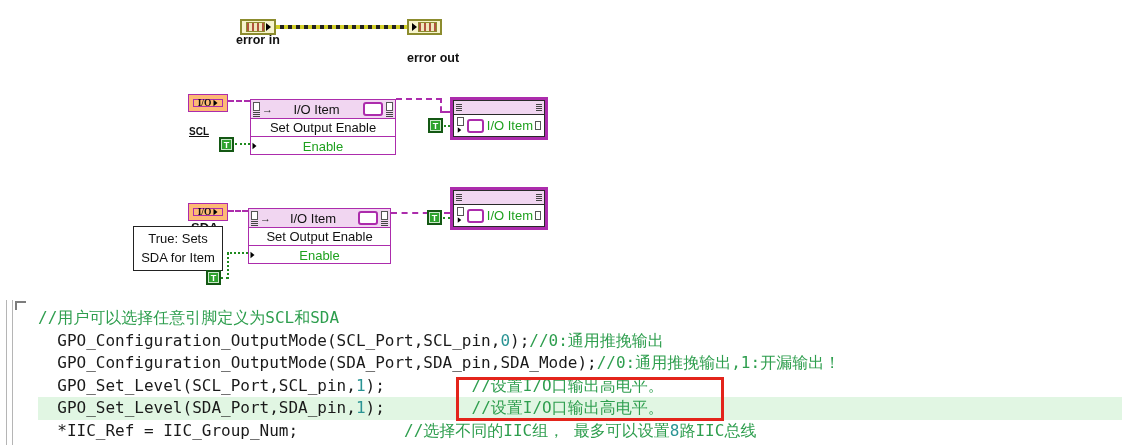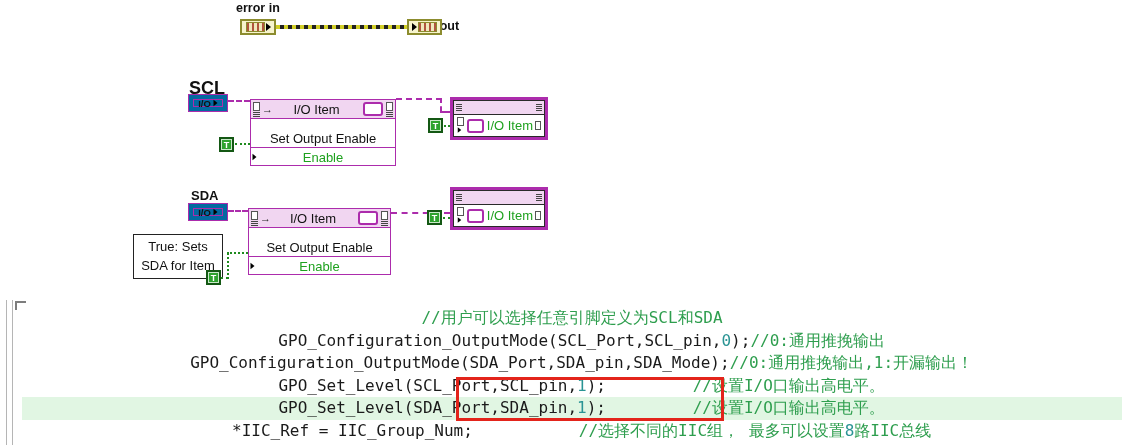--- a/index.html
+++ b/index.html
@@ -1,34 +1,34 @@
 <!DOCTYPE html>
 <html style="--magenta: #AC2CAC; --node_pink: #F1D6F1; --green_text: #1FA11F; --comment_green: #2E9E4E; --number_teal: #2A9494; --highlight_green: #E1F6E3; --red_box: #E3241B; --error_olive: #8C8C2E;"><head>
 <meta charset="utf-8">
 <style>
   html,body{margin:0;padding:0;background:#fff;}
   #stage{position:relative;width:1122px;height:445px;background:#fff;overflow:hidden;
          font-family:"Liberation Sans","DejaVu Sans",sans-serif;}
 
   .abs{position:absolute;}
-  .lbl{font-size:12.5px;font-weight:600;color:#111;white-space:nowrap;}
+  .lbl{font-size:12.5px;font-weight:600;color:#111;white-space:nowrap;margin-top:32px;}
 
   
   .err-term{box-sizing:border-box;border:2px solid #8C8C2E;background:#f7f4cd;
             display:flex;align-items:center;justify-content:center;gap:1px;}
   .err-icon{width:17px;height:8px;border:1px solid #8C8C2E;
             background:#efe9bc;
             background-image:repeating-linear-gradient(90deg,rgba(165,60,40,.85) 0 2px,rgba(0,0,0,0) 2px 5px);}
   .err-wire{height:4px;background:repeating-linear-gradient(90deg,#d2cf27 0 4px,#202020 4px 8px);}
 
   .tri{width:0;height:0;border-top:4px solid transparent;border-bottom:4px solid transparent;
        border-left:5px solid #000;}
 
   
-  .io-term{box-sizing:border-box;border:1px solid var(--magenta);padding:4px;background:#0369a1;}
+  .io-term{box-sizing:border-box;border:1px solid var(--magenta);padding:4px;background:#fdba74;font-family:Liberation Serif, serif;}
   .io-term-in{box-sizing:border-box;border:1px solid var(--magenta);height:100%;display:flex;
               align-items:center;justify-content:center;gap:2px;
               font-size:9.5px;font-weight:bold;color:#111;}
 
   
   .wire-m{border-top:2px dashed var(--magenta);height:0;}
   .wire-mv{border-left:2px dashed var(--magenta);width:0;}
   .wire-g{border-top:2px dotted #1F8A1F;height:0;}
   .wire-gv{border-left:2px dotted #1F8A1F;width:0;}
 
@@ -38,21 +38,21 @@
            color:#fff;font-size:9px;font-weight:bold;display:flex;align-items:center;justify-content:center;}
 
   
   .prop-node{box-sizing:border-box;border:1px solid var(--magenta);background:#fff;}
   .pn-header{height:18px;background:var(--node_pink);border-bottom:1px solid var(--magenta);
              display:flex;align-items:center;padding:0 2px;}
   .pn-title{flex:1;text-align:center;font-size:13px;color:#111;}
   .pn-arrow{font-size:11px;font-weight:bold;color:#222;margin-left:2px;}
   .pn-row{position:relative;height:17px;display:flex;align-items:center;justify-content:center;
           font-size:13px;color:#111;background:#fff;}
-  .pn-row.mid{border-bottom:1px solid var(--magenta);margin-top:11px;}
+  .pn-row.mid{border-bottom:1px solid var(--magenta);}
   .pn-row.green{color:var(--green_text);align-items:flex-end;}
   .tri-in{position:absolute;left:1px;top:50%;margin-top:-4px;}
 
   .corner{display:flex;flex-direction:column;align-items:center;gap:1px;}
   .page-icon{width:7px;height:9px;background:#fff;border:1px solid #555;box-sizing:border-box;}
   .stripes{width:7px;height:5px;background:repeating-linear-gradient(180deg,#444 0 1px,rgba(0,0,0,0) 1px 2px);}
   .btn-icon{width:16px;height:10px;border:2px solid var(--magenta);border-radius:3px;background:#fff;
             box-sizing:content-box;margin:0 3px;}
 
   
@@ -65,23 +65,23 @@
   .io-label{font-size:13px;color:var(--green_text);white-space:nowrap;flex:1;text-align:center;}
   .corner2{display:flex;flex-direction:column;align-items:flex-start;gap:0;}
 
   
   .free-label{box-sizing:border-box;border:1px solid #222;background:#fff;
               font-size:13px;line-height:19px;color:#111;text-align:center;padding:2px 2px;}
 
   
   .margin-line{width:1px;background:#b5b5b5;}
   .fold-bracket{width:9px;height:7px;border-top:2px solid #7d7d7d;border-left:2px solid #7d7d7d;}
-  #code{left:14px;top:307px;width:1108px;padding-left:8px;box-sizing:border-box;
+  #code{left:14px;top:307px;width:1108px;padding-left:24px;box-sizing:border-box;
         font-family:"DejaVu Sans Mono","Liberation Mono",monospace;
-        font-size:16px;line-height:22.5px;white-space:pre;color:#1a1a1a;text-align:center;}
+        font-size:16px;line-height:22.5px;white-space:pre;color:#1a1a1a;}
   .code-line{height:22.5px;}
   .code-line.hl{background:var(--highlight_green);}
   .code{color:#1a1a1a;}
   .comment{color:var(--comment_green);}
   .num{color:var(--number_teal);}
 
   .red-box{box-sizing:border-box;border:3px solid var(--red_box);z-index:5;}
 </style>
 </head>
 <body>
@@ -93,21 +93,21 @@
   <div class="abs err-term" style="left:240px;top:19px;width:36px;height:16px;">
     <span class="err-icon"></span>
     <span class="tri"></span>
   </div>
   <div class="abs err-wire" style="left:276px;top:25px;width:131px;"></div>
   <div class="abs err-term" style="left:407px;top:19px;width:35px;height:16px;">
     <span class="tri"></span>
     <span class="err-icon"></span>
   </div>
 
-  <div class="abs lbl" style="left:189px;top:78px;font-size:18px;text-decoration:underline;">SCL</div>
+  <div class="abs lbl" style="left:189px;top:94px;font-size:10px;text-decoration:underline;">SCL</div>
   <div class="abs io-term" style="left:188px;top:94px;width:40px;height:18px;">
     <div class="io-term-in">
       <span>I/O</span>
       <span class="tri" style="transform:scale(.8);"></span>
     </div>
   </div>
   <div class="abs wire-m" style="left:228px;top:100px;width:22px;"></div>
 
   <div class="abs prop-node" style="left:250px;top:99px;width:146px;">
     <div class="pn-header">
@@ -163,21 +163,21 @@
 
   <div class="abs lbl" style="left:191px;top:188px;font-size:13px;">SDA</div>
   <div class="abs io-term" style="left:188px;top:203px;width:40px;height:18px;">
     <div class="io-term-in">
       <span>I/O</span>
       <span class="tri" style="transform:scale(.8);"></span>
     </div>
   </div>
   <div class="abs wire-m" style="left:228px;top:210px;width:20px;"></div>
 
-  <div class="abs free-label" style="left:133px;top:234px;width:90px;height:45px;">
+  <div class="abs free-label" style="left:133px;top:226px;width:90px;height:45px;">
     <div>True: Sets</div>
     <div>SDA for Item</div>
   </div>
 
   <div class="abs prop-node" style="left:248px;top:208px;width:143px;">
     <div class="pn-header">
       <span class="corner">
         <span class="page-icon"></span>
         <span class="stripes"></span>
       </span>

